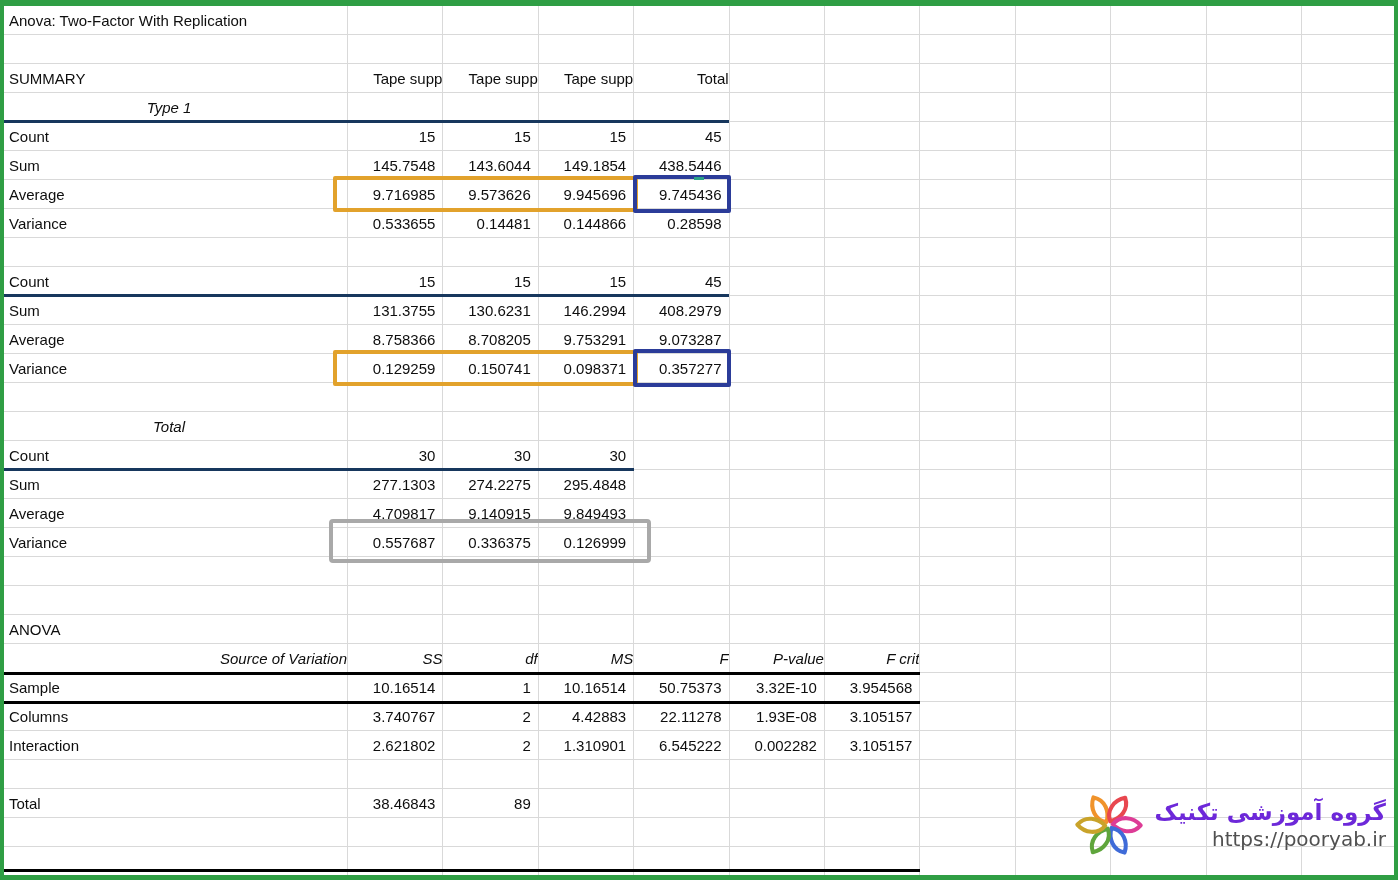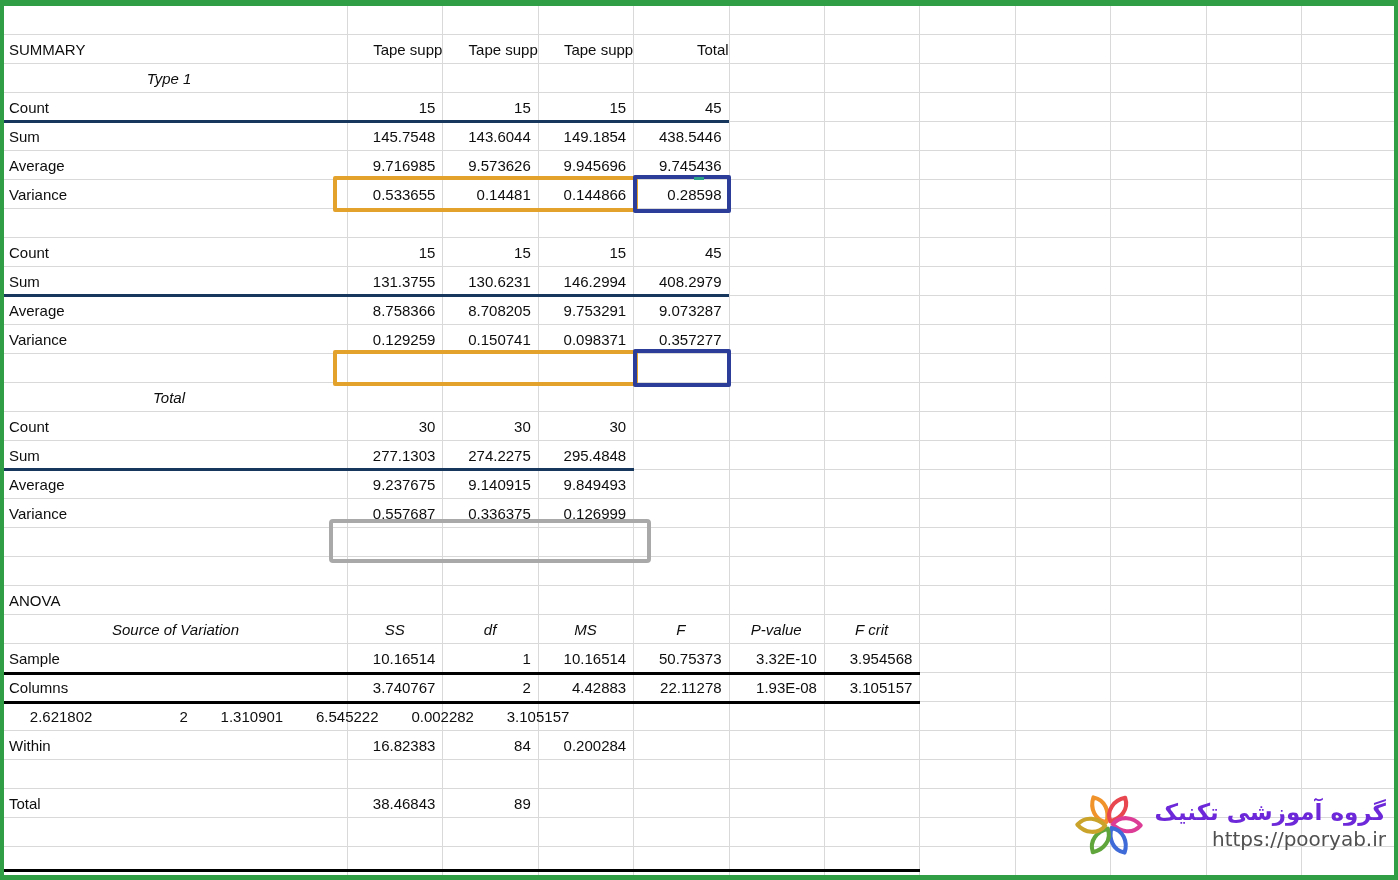--- a/index.html
+++ b/index.html
@@ -24,39 +24,42 @@
   }
   .rows { position: absolute; inset: 0; }
   .r { display: flex; height: 29px; align-items: center; font-size: 15px; color: #0e0e0e; }
   .cell { overflow: hidden; white-space: nowrap; flex: none; }
   .a { width: 343px; }
   .c { width: 95.4px; }
   .l { padding-left: 5px; }
   .n { text-align: right; padding-right: 7px; }
   .sec { font-style: italic; text-align: center; padding-right: 13px; }
   .ch { padding-left: 3px; text-align: right; }
-  .ih { font-style: italic; text-align: center; }
+  .ih { font-style: italic; text-align: right; }
   .rule { position: absolute; height: 3px; }
   .box { position: absolute; border-style: solid; border-width: 4px; border-radius: 2px; background: transparent; }
   .mark { position: absolute; }
   .wm { position: absolute; right: 8px; bottom: 14px; display: flex; align-items: center; gap: 9px; }
   .wm-text { text-align: right; font-family: "DejaVu Sans", sans-serif; }
   .wm-brand { font-size: 23px; font-weight: bold; color: #6d28d9; direction: rtl; line-height: 1.25; }
   .wm-url { font-size: 20px; color: #505050; line-height: 1.3; }
   .logo { display: block; }
 </style>
 </head>
 <body>
 
 <div class="sheet" style="border-color: rgb(47, 158, 68);">
   <div class="grid-h"></div>
   <div class="grid-v"></div>
 
   <div class="rows">
 
+    <div class="r">
+      <div class="cell a l">Anova: Two-Factor With Replication</div>
+    </div>
 
     <div class="r"></div>
 
     <div class="r">
       <div class="cell a l">SUMMARY</div>
       <div class="cell c ch">Tape supp</div>
       <div class="cell c ch">Tape supp</div>
       <div class="cell c ch">Tape supp</div>
       <div class="cell c ch">Total</div>
     </div>
@@ -141,21 +144,21 @@
     </div>
     <div class="r">
       <div class="cell a l">Sum</div>
       <div class="cell c n">277.1303</div>
       <div class="cell c n">274.2275</div>
       <div class="cell c n">295.4848</div>
       <div class="cell c n"></div>
     </div>
     <div class="r">
       <div class="cell a l">Average</div>
-      <div class="cell c n">9.237675</div>
+      <div class="cell c n">4.709817</div>
       <div class="cell c n">9.140915</div>
       <div class="cell c n">9.849493</div>
       <div class="cell c n"></div>
     </div>
     <div class="r">
       <div class="cell a l">Variance</div>
       <div class="cell c n">0.557687</div>
       <div class="cell c n">0.336375</div>
       <div class="cell c n">0.126999</div>
       <div class="cell c n"></div>
@@ -190,35 +193,27 @@
     <div class="r">
       <div class="cell a l">Columns</div>
       <div class="cell c n">3.740767</div>
       <div class="cell c n">2</div>
       <div class="cell c n">4.42883</div>
       <div class="cell c n">22.11278</div>
       <div class="cell c n">1.93E-08</div>
       <div class="cell c n">3.105157</div>
     </div>
     <div class="r">
+      <div class="cell a l">Interaction</div>
       <div class="cell c n">2.621802</div>
       <div class="cell c n">2</div>
       <div class="cell c n">1.310901</div>
       <div class="cell c n">6.545222</div>
       <div class="cell c n">0.002282</div>
       <div class="cell c n">3.105157</div>
-    </div>
-    <div class="r">
-      <div class="cell a l">Within</div>
-      <div class="cell c n">16.82383</div>
-      <div class="cell c n">84</div>
-      <div class="cell c n">0.200284</div>
-      <div class="cell c n"></div>
-      <div class="cell c n"></div>
-      <div class="cell c n"></div>
     </div>
 
     <div class="r"></div>
 
     <div class="r">
       <div class="cell a l">Total</div>
       <div class="cell c n">38.46843</div>
       <div class="cell c n">89</div>
       <div class="cell c n"></div>
       <div class="cell c n"></div>

